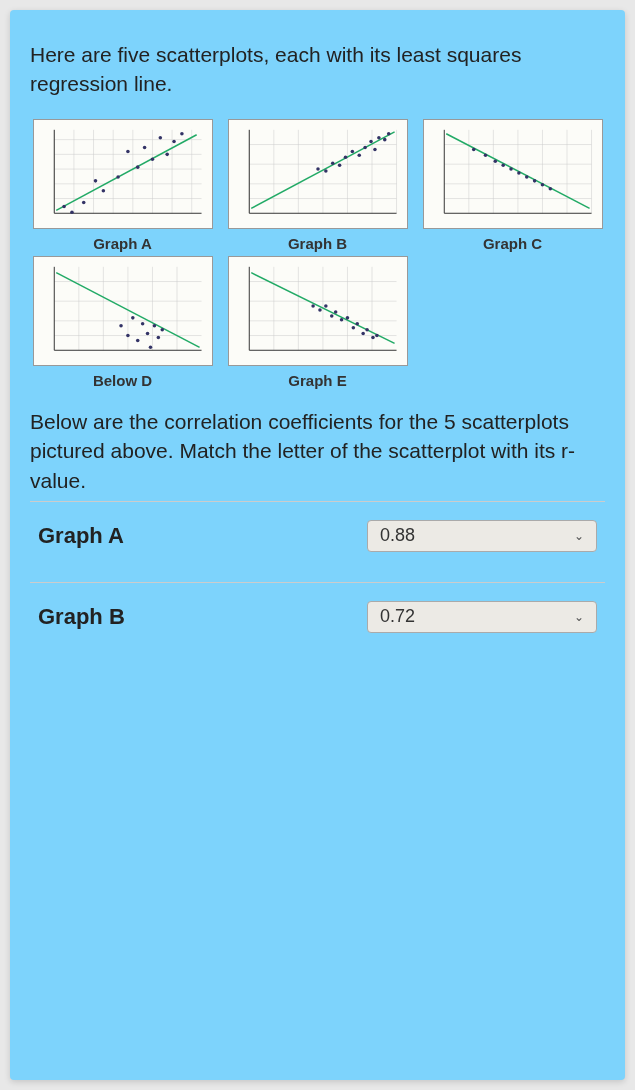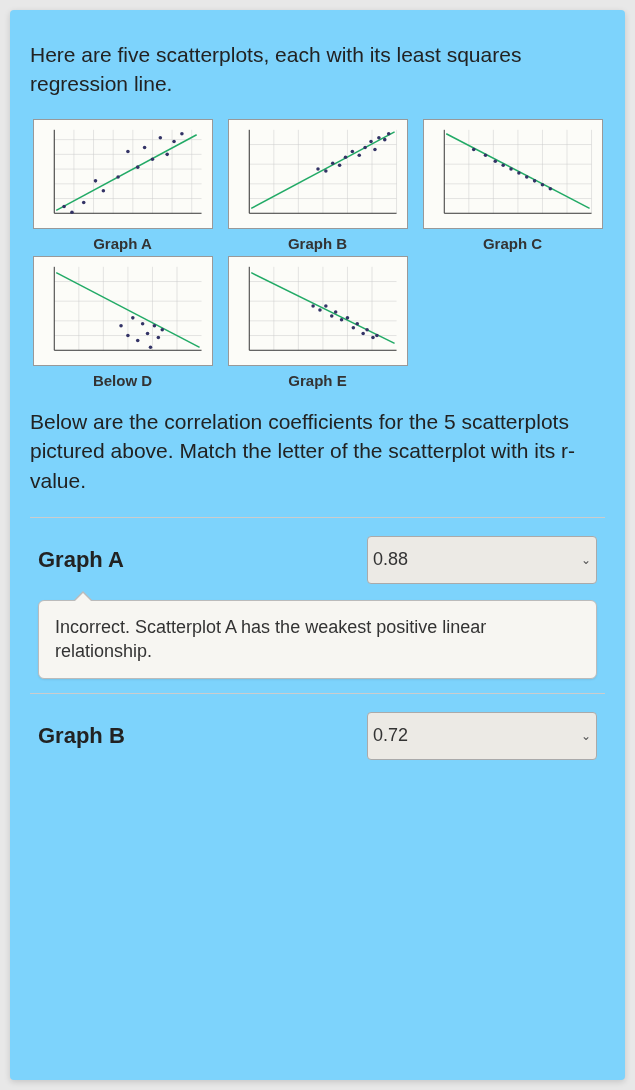--- a/index.html
+++ b/index.html
@@ -47,47 +47,47 @@
     font-size: 15px;
     font-weight: bold;
     color: #333;
     margin-top: 6px;
   }
   .below-text {
     font-size: 21px;
     color: #222;
     line-height: 1.4;
     margin-top: 18px;
-    margin-bottom: 22px;
+    margin-bottom: 6px;
   }
   .answer-block {
     border-top: 1px solid #ccc;
     padding: 18px 8px 14px 8px;
   }
   .answer-row {
     display: flex;
     align-items: center;
     justify-content: space-between;
     margin-bottom: 16px;
   }
   .answer-label {
     font-size: 22px;
     font-weight: bold;
     color: #222;
   }
   .select {
     width: 230px;
-    height: 48px;
+    height: 32px;
     background: #eceae5;
     border: 1px solid #aaa;
     border-radius: 4px;
     display: flex;
     align-items: center;
     justify-content: space-between;
-    padding: 0 5px;
+    padding: 0 12px;
     font-size: 18px;
     color: #333;
     cursor: pointer;
   }
   .feedback {
     position: relative;
     background: #f7f6f2;
     border: 1px solid #bbb;
     border-radius: 6px;
     padding: 14px 16px;
@@ -322,23 +322,20 @@
   <p class="below-text">Below are the correlation coefficients for the 5 scatterplots pictured above. Match the letter of the scatterplot with its r-value.</p>
 
   <div class="answer-block">
     <div class="answer-row">
       <div class="answer-label">Graph A</div>
       <div class="select">
         <span>0.88</span>
         <span class="chev">⌄</span>
       </div>
     </div>
-    <div class="feedback">
-      <span>Incorrect. Scatterplot A has the weakest positive linear relationship.</span>
-    </div>
   </div>
 
   <div class="answer-block">
     <div class="answer-row">
       <div class="answer-label">Graph B</div>
       <div class="select">
         <span>0.72</span>
         <span class="chev">⌄</span>
       </div>
     </div>

